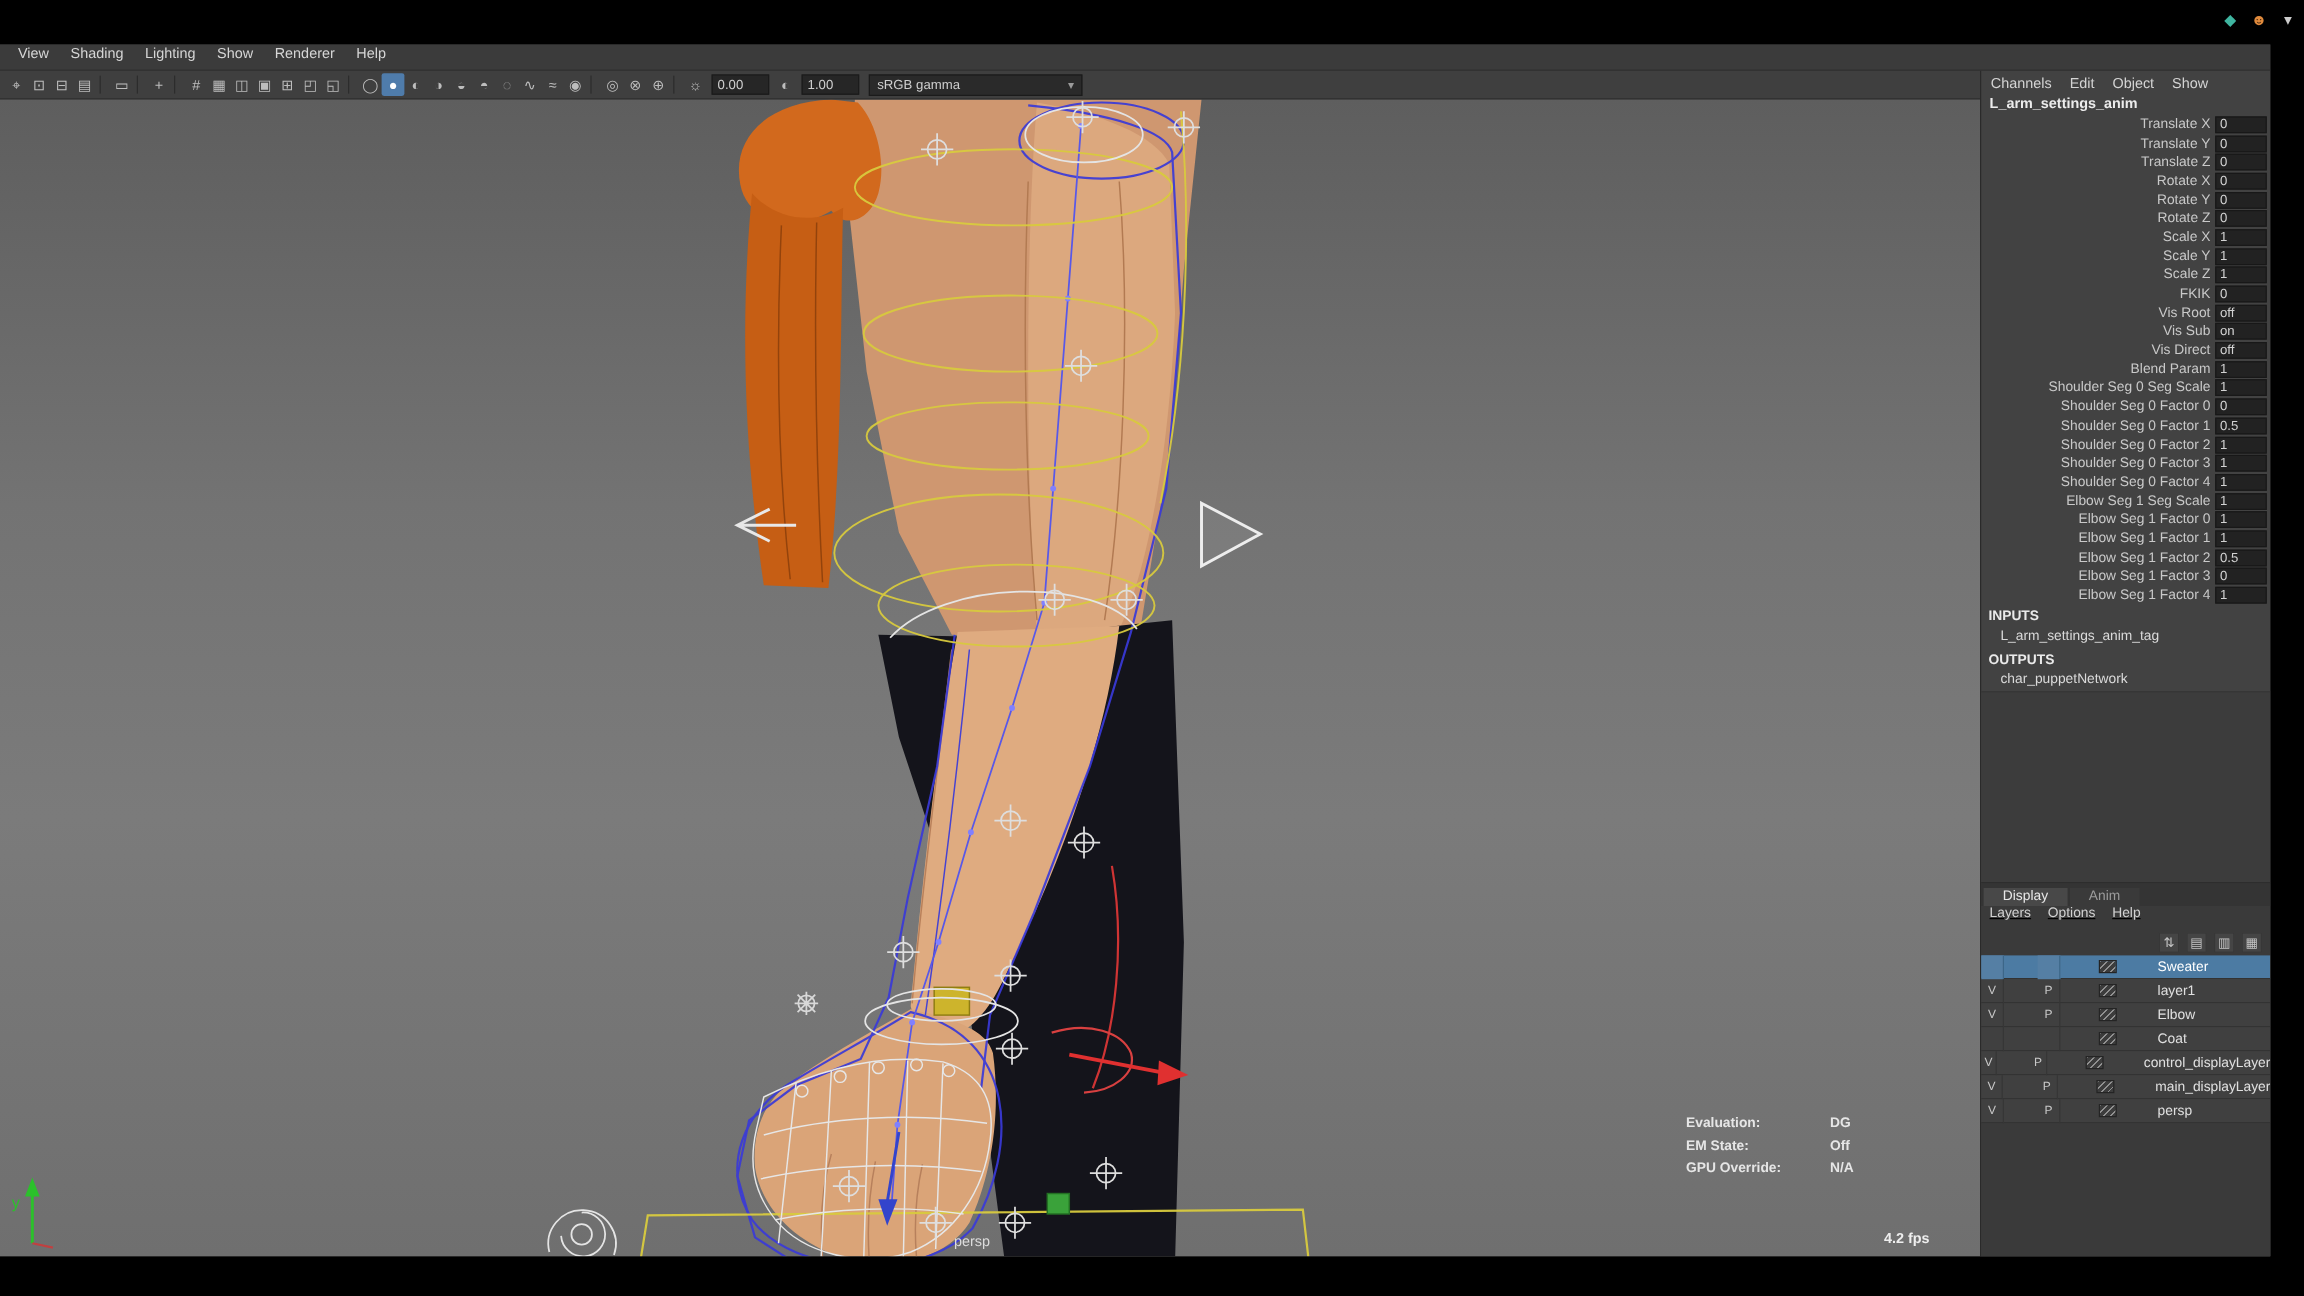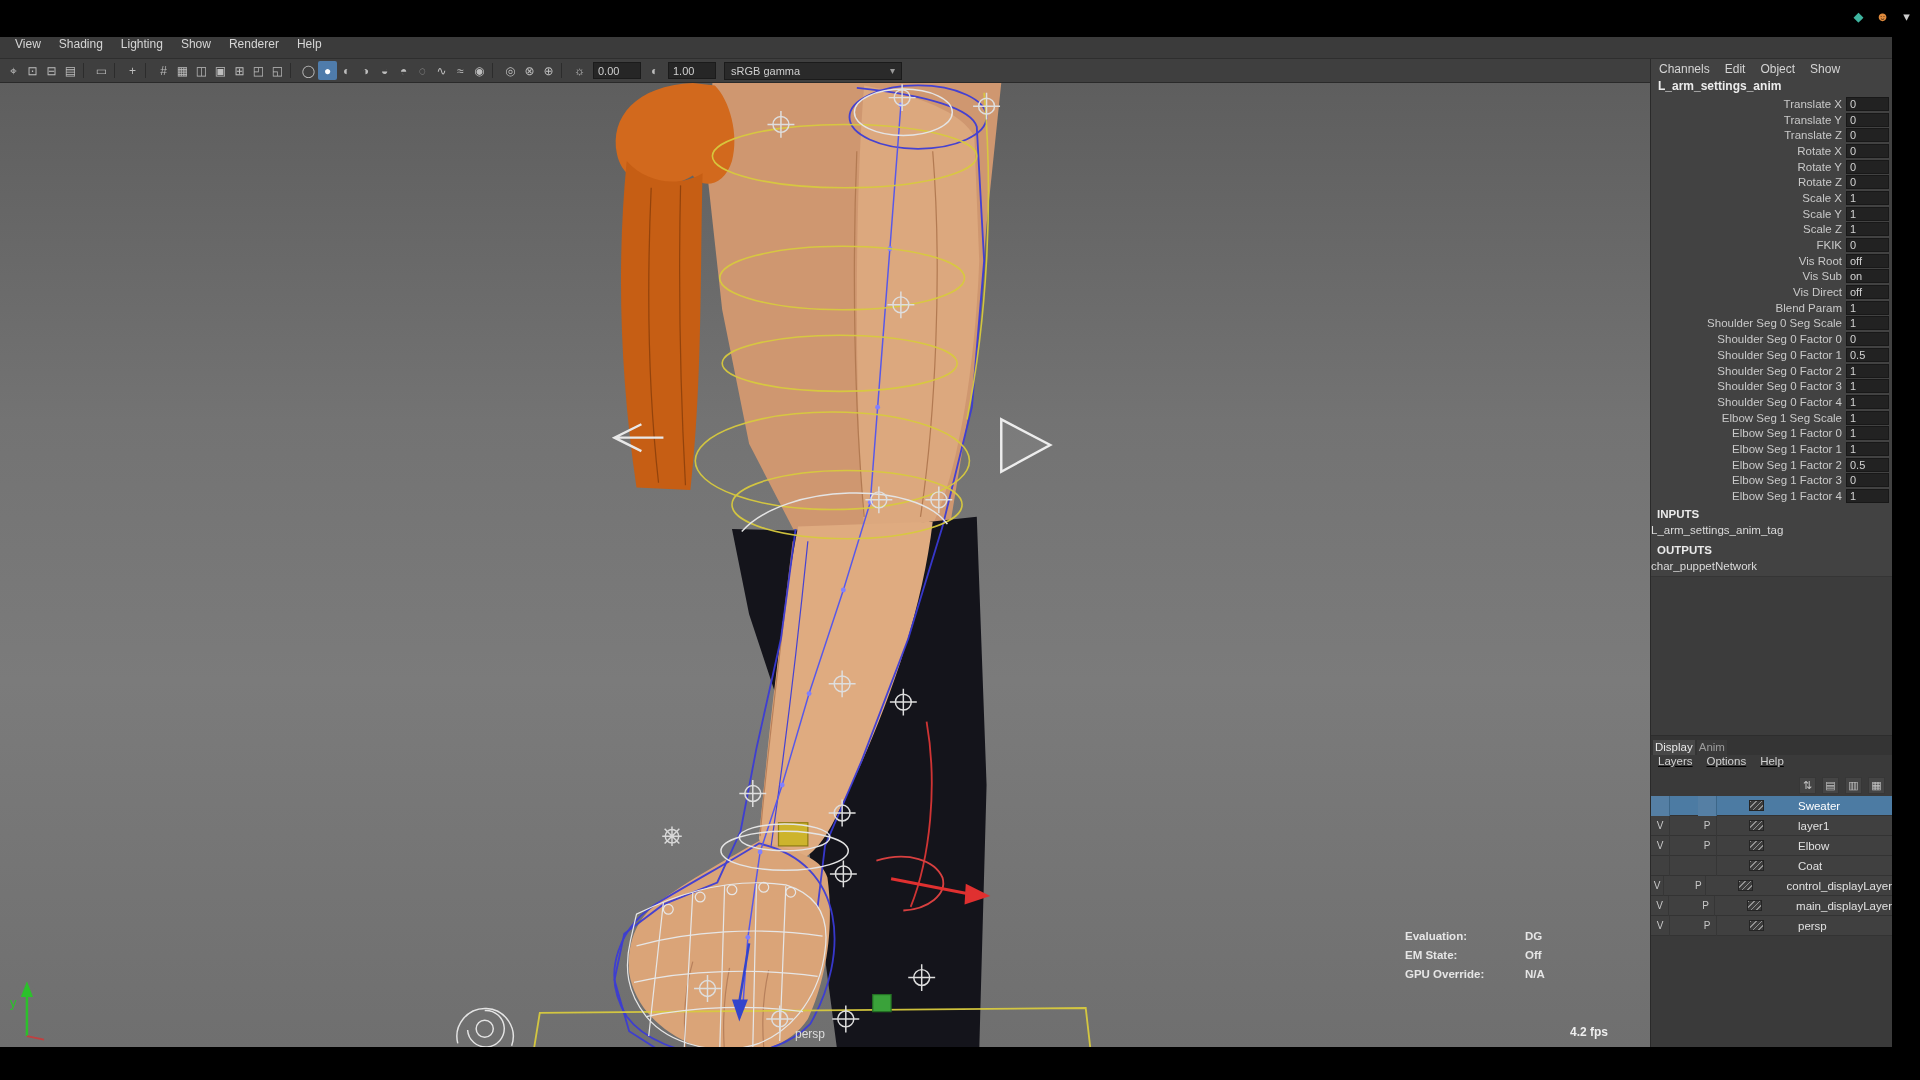--- a/index.html
+++ b/index.html
@@ -54,28 +54,28 @@
                  display:flex; flex-direction:column; }
   .cb-menubar { height:20px; display:flex; align-items:center; padding-left:8px; }
   .cb-menu-item { margin-right:15px; font-size:12px; color:#d4d4d4; }
   .cb-name { height:17px; color:#ececec; font-weight:bold; font-size:12px; padding-left:7px; }
   .cb-row { height:15.7px; display:flex; align-items:center; justify-content:flex-end; padding-right:3px; }
   .cb-label { color:#c9c9c9; font-size:11.5px; margin-right:4px; white-space:nowrap; }
   .cb-value { width:43px; height:14px; background:#222; border:1px solid #181818;
               color:#d2d2d2; font-size:11px; line-height:12px; padding-left:3px; overflow:hidden; }
   .cb-io-header { height:16px; font-weight:bold; color:#eaeaea; font-size:11.5px;
                   padding-left:6px; margin-top:4px; }
-  .cb-io-item { height:16px; color:#dadada; font-size:11.5px; }
+  .cb-io-item { height:16px; color:#dadada; font-size:11.5px; padding-left:16px; }
   .cb-spacer { flex:1; background:#3c3c3c; border-top:1px solid #353535; }
 
   .layer-editor { height:312px; display:flex; flex-direction:column; background:#3a3a3a;
                   border-top:1px solid #2d2d2d; }
   .le-tabs { height:19px; background:#343434; display:flex; align-items:flex-end;
              padding-left:2px; gap:2px; }
-  .le-tab { padding:1px 2px 2px; font-size:11.5px; color:#9c9c9c; background:#3a3a3a; }
+  .le-tab { padding:1px 16px 2px; font-size:11.5px; color:#9c9c9c; background:#3a3a3a; }
   .le-tab.active { color:#e8e8e8; background:#484848; }
   .le-menus { height:19px; display:flex; align-items:flex-start; padding-left:7px;text-decoration:underline; }
   .le-menu-item { margin-right:14px; font-size:11.5px; color:#d2d2d2; }
   .le-toolbar { height:22px; display:flex; align-items:center; justify-content:flex-end;
                 padding-right:7px; gap:6px; }
   .le-icon { width:17px; height:17px; display:flex; align-items:center; justify-content:center;
              color:#c4c4c4; font-size:11px; background:#454545; border:1px solid #373737; }
   .le-list { flex:1; background:#3a3a3a; overflow:hidden; }
   .le-row { height:20px; display:flex; align-items:center; border-bottom:1px solid #333;
             background:#404040;gap:28px; }

